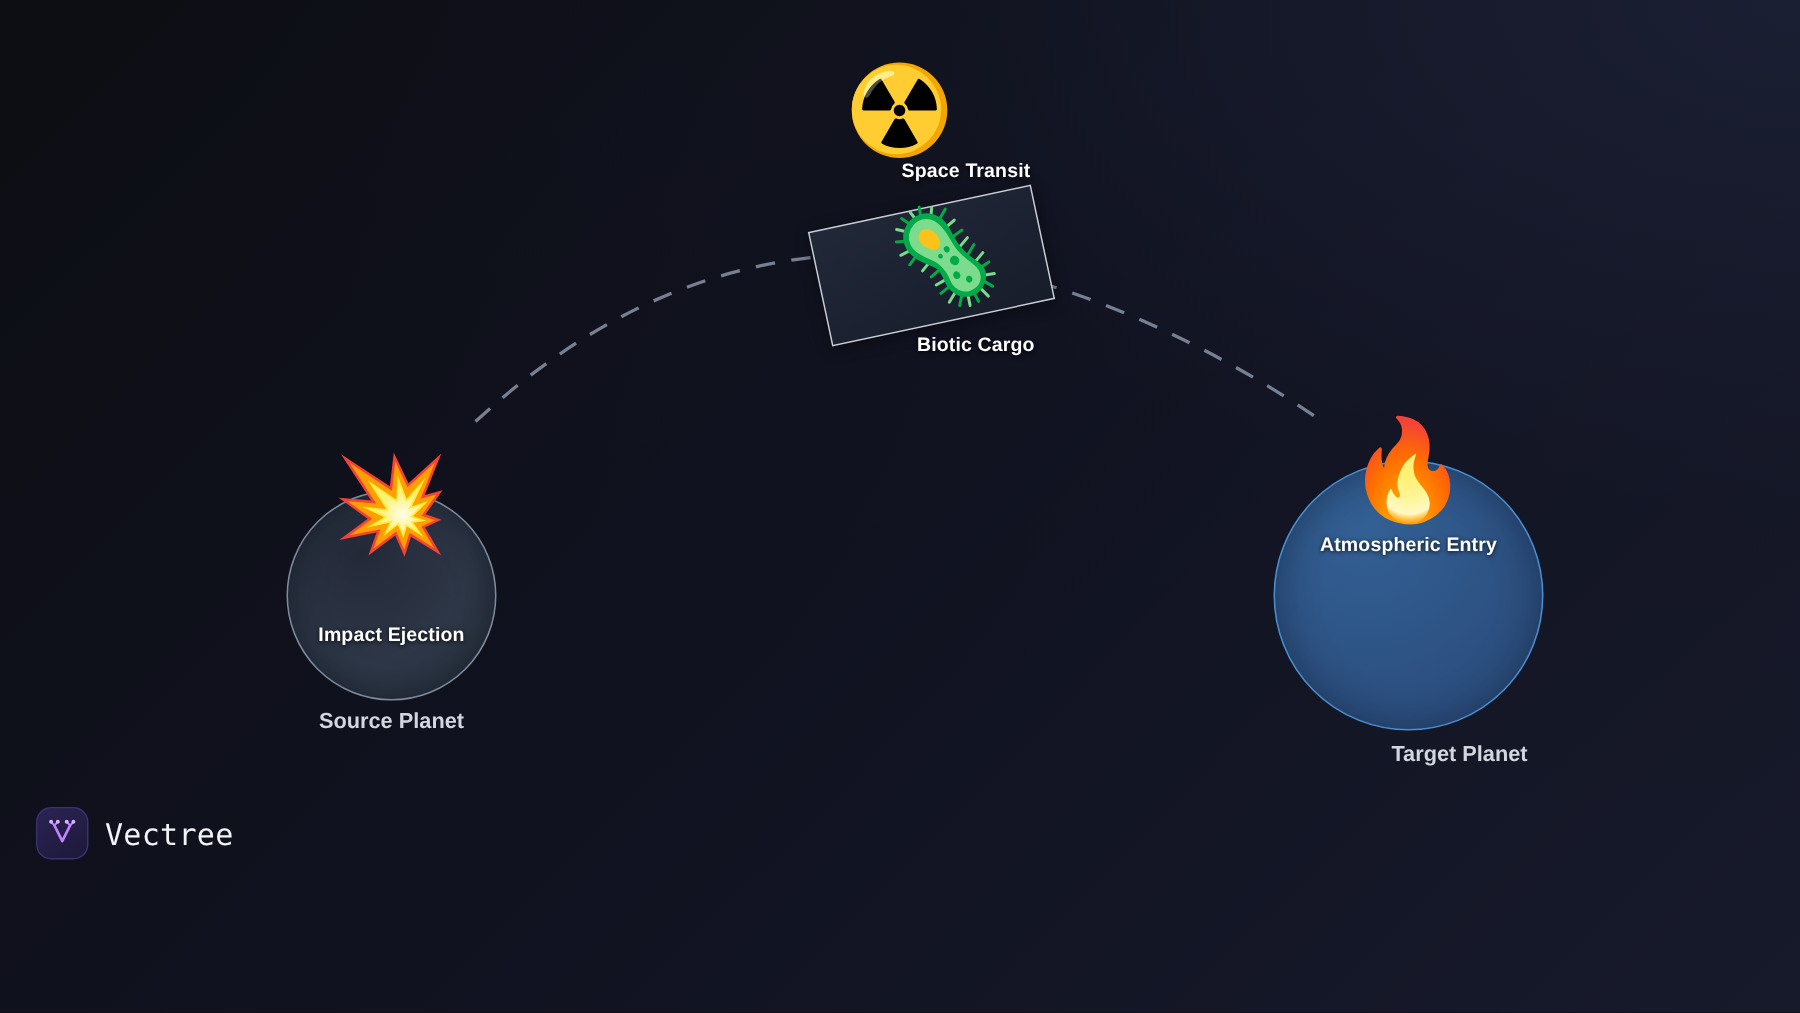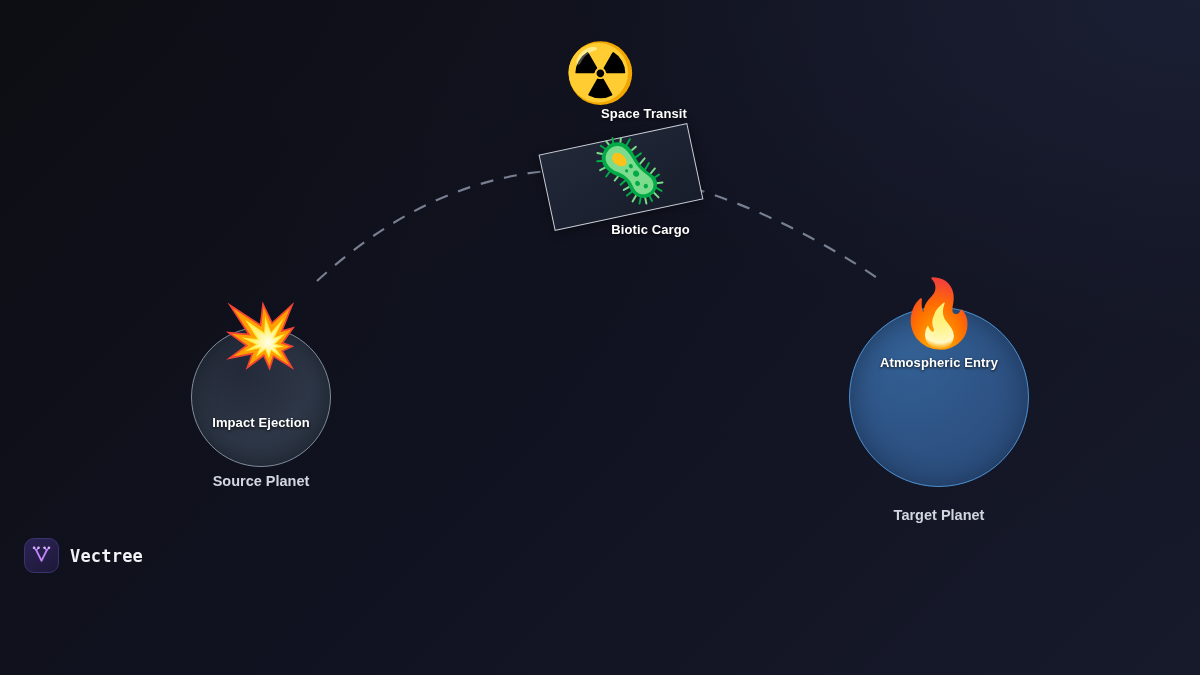--- a/index.html
+++ b/index.html
@@ -99,21 +99,21 @@
   #node-target-planet .disc {
     position: absolute;
     inset: 0;
     border-radius: 50%;
     background: radial-gradient(circle at 34% 26%, #336094 0%, #2d5182 58%, #2a4b79 100%);
     border: 1.6px solid #4a8fd0;
     box-shadow: inset 0 0 26px rgba(10,22,40,0.45);
   }
   #node-target-planet .emoji { top: -26px; font-size: 66px; }
   #node-target-planet .node-label { top: 48px; }
-  #node-target-planet .node-caption { top: 200px; }
+  #node-target-planet .node-caption { top: 188px; margin-left: 34px; }
 
   
   #node-space-transit {
     left: 570px;
     top: 44px;
     width: 60px;
     height: 60px;
   }
   #node-space-transit .emoji { top: 0; font-size: 58px; }
   #node-space-transit .node-label { top: 62px; margin-left: 44px; }
@@ -166,22 +166,22 @@
     height: 33px;
     border-radius: 10px;
     background: linear-gradient(150deg, #2b2354 0%, #241d46 55%, #1d1838 100%);
     border: 1px solid #3b3270;
     display: flex;
     align-items: center;
     justify-content: center;
   }
   #brand-name {
     font-family: "DejaVu Sans Mono", monospace;
-    font-size: 17px;
-    font-weight: bold;
+    font-size: 20px;
+    font-weight: normal;
     color: #f2f3f7;
     letter-spacing: 0.2px;
   }
 
   #page-title {
     position: absolute;
     left: 24px;
     top: 49px;
     width: 730px;
     font-family: "DejaVu Sans Mono", monospace;

